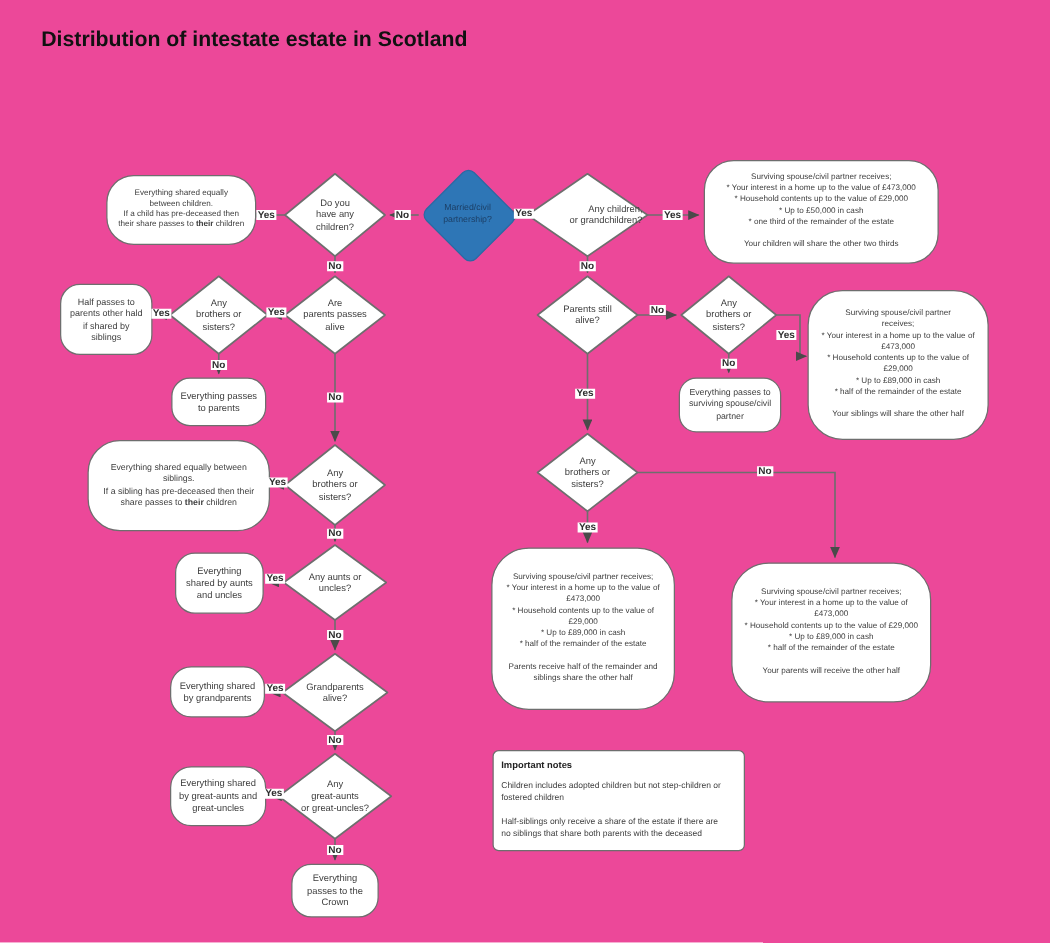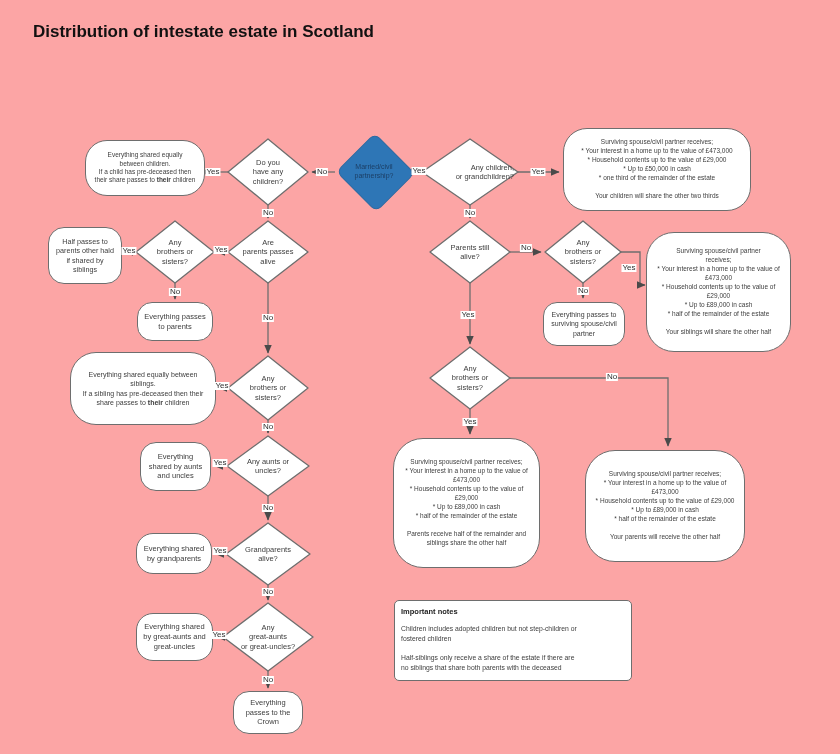--- a/index.html
+++ b/index.html
@@ -1,26 +1,26 @@
 <!DOCTYPE html>
 <html><head>
 <meta charset="utf-8">
 <style>
   html,body{margin:0;padding:0;background:#ffffff;}
-  #stage{position:relative;width:840px;height:754px;background:#fca5a5;
+  #stage{position:relative;width:840px;height:754px;background:#ec4899;
          font-family:"Liberation Sans", sans-serif;overflow:hidden;}
   #title{position:absolute;left:33px;top:22px;font-size:17px;font-weight:bold;color:#111;}
   svg.layer{position:absolute;left:0;top:0;width:840px;height:754px;}
   .box{position:absolute;background:#fff;border:1.3px solid #6e6e6e;box-sizing:border-box;
        display:flex;align-items:center;justify-content:center;text-align:center;
        white-space:pre-line;color:#3d3d3d;font-size:7.5px;line-height:1.3;padding:2px;z-index:2;}
   .bigbox{font-size:6.5px;line-height:1.38;}
   .dtext{position:absolute;transform:translate(-50%,-50%);text-align:center;white-space:pre-line;
          color:#3d3d3d;font-size:7.5px;line-height:1.25;z-index:3;}
-  .elabel{position:absolute;transform:translate(-50%,-50%);background:#fff;font-weight:400;
+  .elabel{position:absolute;transform:translate(-50%,-50%);background:#fff;font-weight:700;
           font-size:8px;color:#2f2f2f;line-height:1;padding:0 1px;z-index:4;}
   .bd{font-weight:bold;}
   #married-shape{position:absolute;left:347px;top:145px;width:55px;height:53px;
       background:#2e76b6;border:1px solid #2a6aa3;border-radius:7px;transform:rotate(45deg);z-index:2;}
   #married-label{color:#1c3f66;font-size:7px;z-index:3;}
   .notes{flex-direction:column;align-items:flex-start;justify-content:flex-start;
          text-align:left;border-radius:5px;padding:6px 6px;}
   .notes .hdr{font-weight:bold;font-size:7.5px;margin-bottom:7px;color:#222;}
   .notes .bodytext{font-size:6.8px;line-height:1.45;}
 </style>
@@ -185,21 +185,21 @@
 by grandparents</div>
 
   <div class="box" style="left:136px;top:613px;width:77px;height:48px;border-radius:17px;">Everything shared
 by great-aunts and
 great-uncles</div>
 
   <div class="box" style="left:233px;top:691px;width:70px;height:43px;border-radius:16px;">Everything
 passes to the
 Crown</div>
 
-  <div class="box notes" style="left:394px;top:600px;width:238px;height:81px;">
+  <div class="box notes" style="left:394px;top:600px;width:202px;height:81px;">
     <div class="hdr">Important notes</div>
     <div class="bodytext">Children includes adopted children but not step-children or
 fostered children
 
 Half-siblings only receive a share of the estate if there are
 no siblings that share both parents with the deceased</div>
   </div>
 
   <span class="elabel" style="left:322px;top:172px;">No</span>
   <span class="elabel" style="left:419px;top:171px;">Yes</span>

